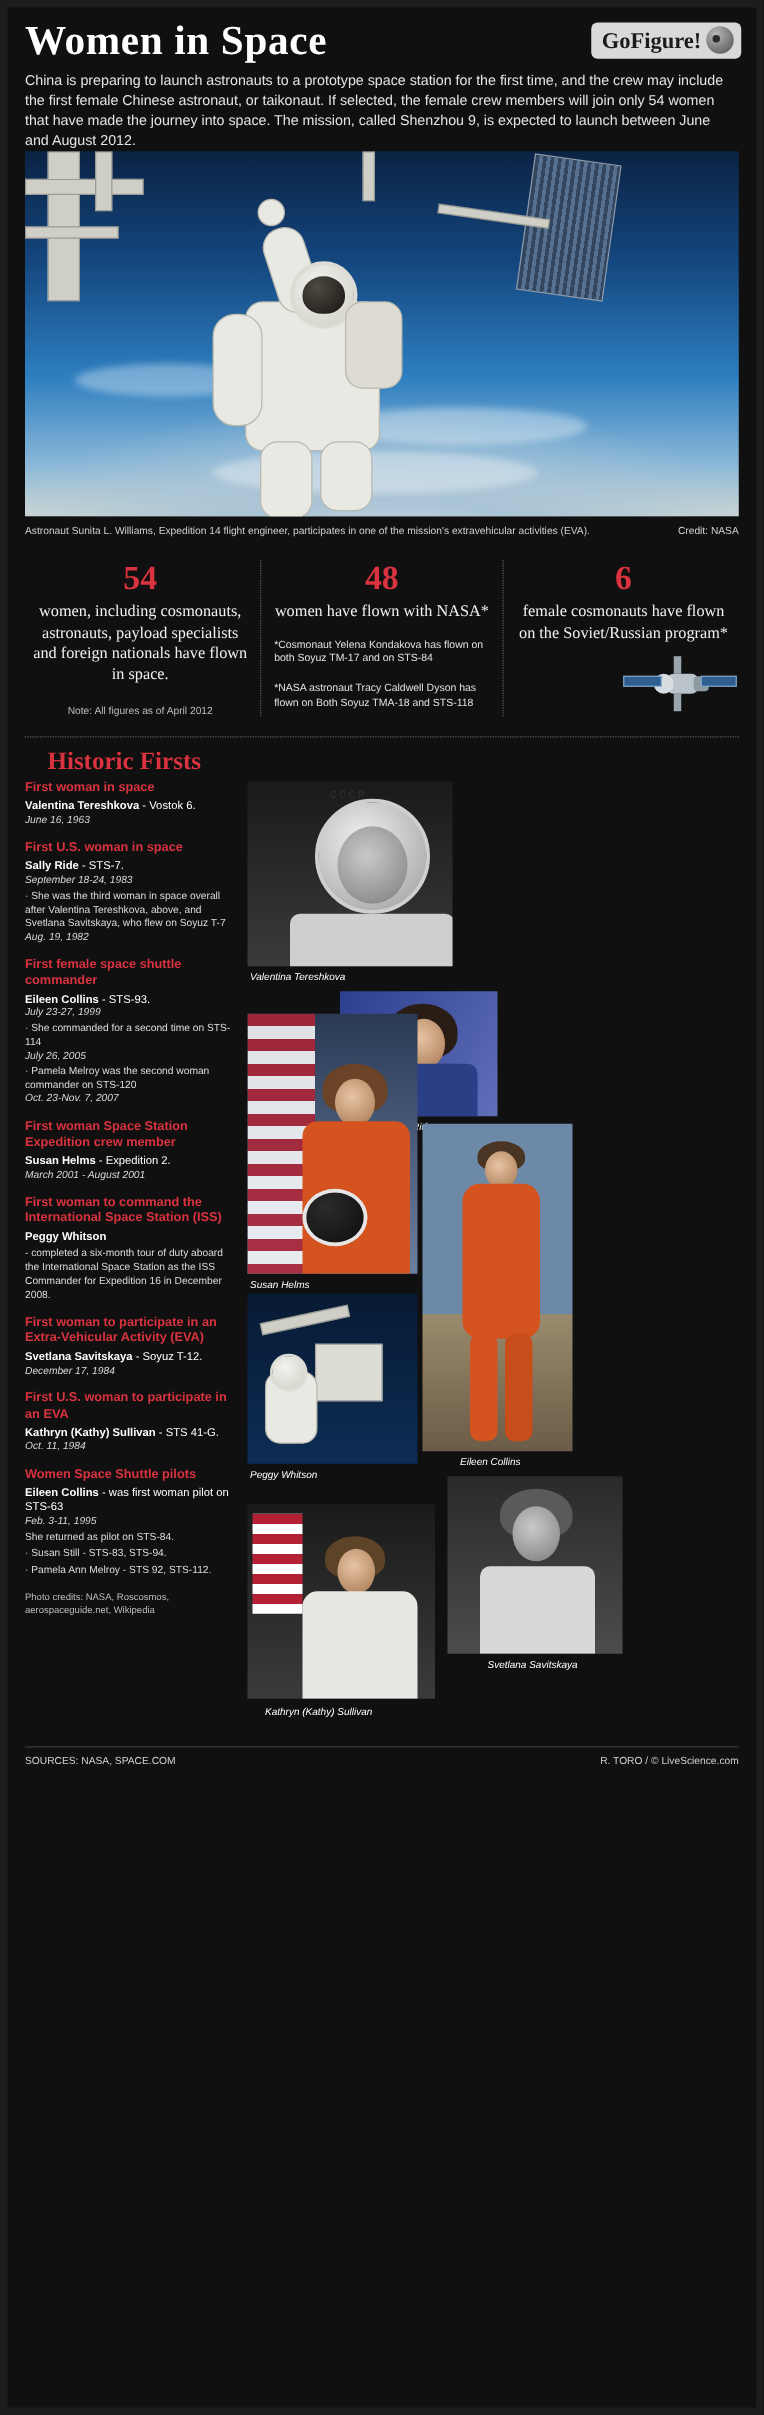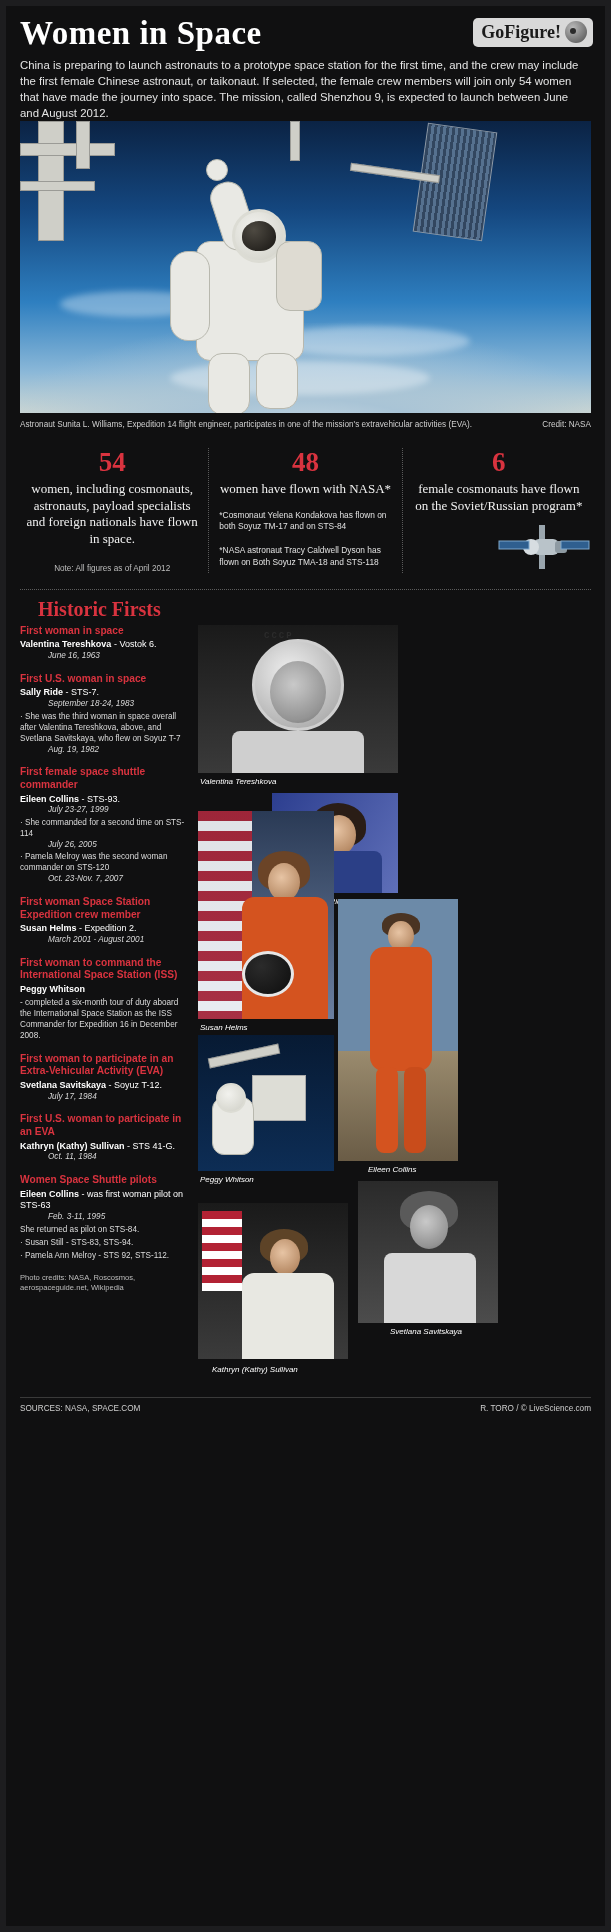--- a/index.html
+++ b/index.html
@@ -219,21 +219,20 @@
     font-size: 9px;
     color: #ffffff;
     line-height: 1.3;
   }
   .entry-name b { font-weight: bold; }
   .entry-date {
     font-size: 8.2px;
     font-style: italic;
     color: #d8d8d8;
     line-height: 1.3;
-    margin-left: 28px;
   }
   .entry-sub {
     font-size: 8.2px;
     color: #dcdcdc;
     line-height: 1.34;
     margin-top: 2px;
   }
   .photo-credits {
     font-size: 7.6px;
     color: #bdbdbd;
@@ -411,21 +410,21 @@
           <b>Peggy Whitson</b>
         </div>
         <div class="entry-sub">- completed a six-month tour of duty aboard the International Space Station as the ISS Commander for Expedition 16 in December 2008.</div>
       </div>
 
       <div class="entry">
         <div class="entry-head">First woman to participate in an Extra-Vehicular Activity (EVA)</div>
         <div class="entry-name">
           <b>Svetlana Savitskaya</b><span> - Soyuz T-12.</span>
         </div>
-        <div class="entry-date">July 17, 1984</div>
+        <div class="entry-date">December 17, 1984</div>
       </div>
 
       <div class="entry">
         <div class="entry-head">First U.S. woman to participate in an EVA</div>
         <div class="entry-name">
           <b>Kathryn (Kathy) Sullivan</b><span> - STS 41-G.</span>
         </div>
         <div class="entry-date">Oct. 11, 1984</div>
       </div>
 
@@ -438,21 +437,21 @@
         <div class="entry-sub">She returned as pilot on STS-84.</div>
         <div class="entry-sub">· Susan Still - STS-83, STS-94.</div>
         <div class="entry-sub">· Pamela Ann Melroy - STS 92, STS-112.</div>
       </div>
 
       <div class="photo-credits">Photo credits: NASA, Roscosmos, aerospaceguide.net, Wikipedia</div>
     </div>
 
     <div class="col-right">
 
-      <div class="photo bw" style="left:0px;top:0px;width:200px;height:148px;background:linear-gradient(#1a1a1a,#3a3a3a);font-family:Liberation Mono, monospace;">
+      <div class="photo bw" style="left:0px;top:0px;width:164px;height:148px;background:linear-gradient(#1a1a1a,#3a3a3a);font-family:Liberation Mono, monospace;">
         <div class="helmet" style="left:54px;top:14px;width:92px;height:92px;border-color:#cfcfcf;background:radial-gradient(circle at 40% 35%,#efefef,#9c9c9c);"></div>
         <div class="face" style="left:72px;top:36px;width:56px;height:62px;filter:grayscale(1);"></div>
         <div class="torso" style="left:34px;top:106px;width:132px;height:46px;background:#cfcfcf;"></div>
         <div style="position:absolute;left:66px;top:6px;font-size:9px;color:#2b2b2b;letter-spacing:2px;font-weight:bold;">СССР</div>
       </div>
       <div class="ph-caption" style="left:2px;top:152px;">Valentina Tereshkova</div>
 
       <div class="photo" style="left:74px;top:168px;width:126px;height:100px;background:linear-gradient(120deg,#2c3e8f,#5f6fb8);">
         <div class="hairdo" style="left:38px;top:10px;width:56px;height:44px;"></div>
         <div class="face" style="left:50px;top:22px;width:34px;height:40px;"></div>

